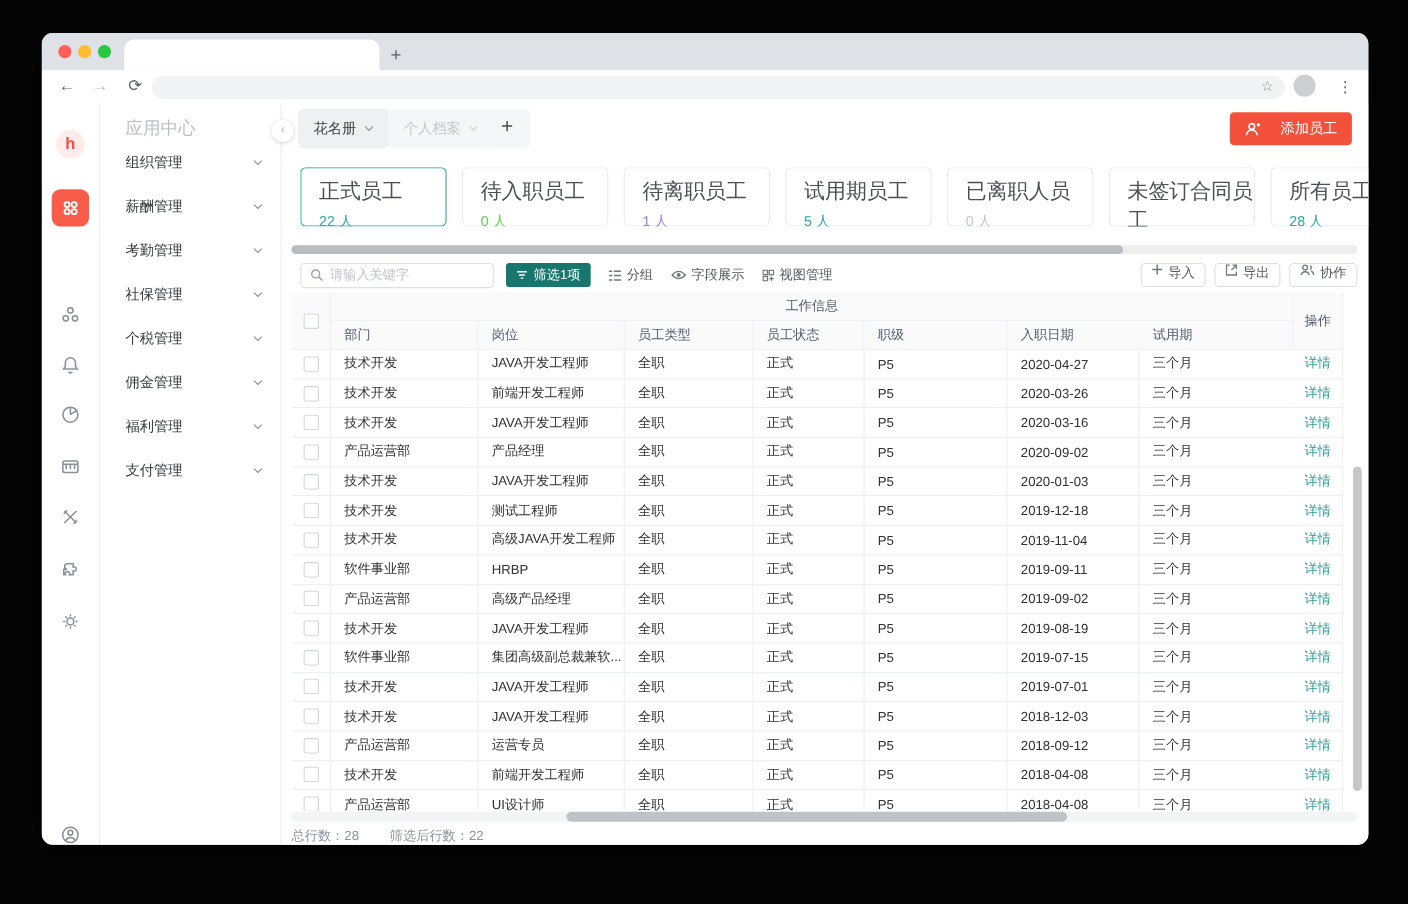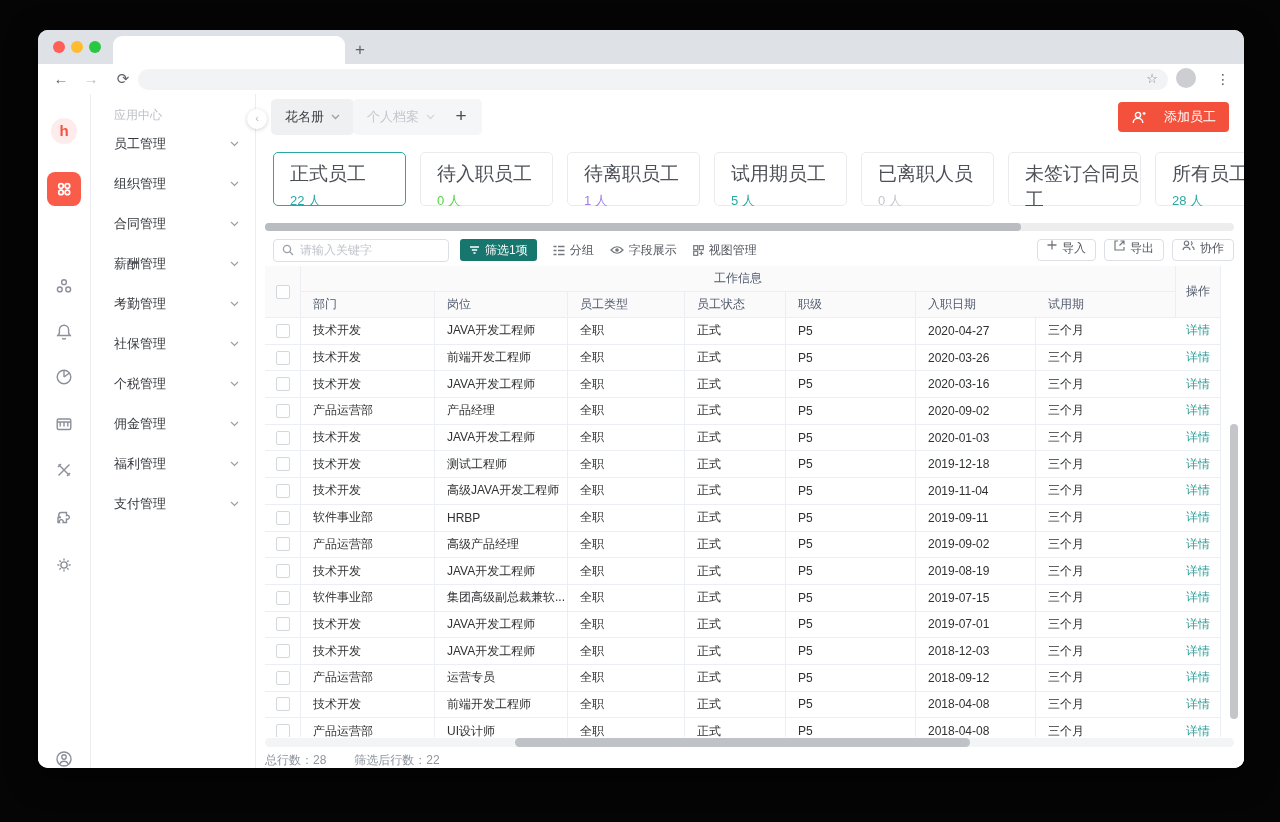--- a/index.html
+++ b/index.html
@@ -30,21 +30,21 @@
 
   
   .app { position:absolute; left:0; top:64px; right:0; bottom:0; background:#fff; }
   .rail { position:absolute; left:0; top:0; width:53px; bottom:0; border-right:1px solid #ebedf0; }
   .rail .ric { position:absolute; left:50%; transform:translateX(-50%); }
   .logo { width:26px; height:26px; border-radius:50%; background:#fdeceb; color:#f4513f;
     font-weight:bold; font-size:15px; text-align:center; line-height:25px; }
   .appsbtn { width:34px; height:34px; border-radius:8px; background:#f95c49; display:flex;
     align-items:center; justify-content:center; }
   .menu { position:absolute; left:54px; top:0; width:164px; bottom:0; border-right:1px solid #ebedf0; }
-  .menu-hd { margin:13px 0 0 22px; font-size:12px; color:#bcbfc6; }
+  .menu-hd { margin:13px 0 0 22px; font-size:16px; color:#bcbfc6; }
   .menu-item { height:40px; display:flex; align-items:center; justify-content:space-between;
     padding:0 16px 0 22px; font-size:13px; color:#35383d; cursor:pointer; }
 
   .content { position:absolute; left:219px; top:0; right:0; bottom:0; background:#fff; }
 
   
   .vtabs { position:absolute; left:0; top:0; right:0; height:46px; }
   .collapse-btn { position:absolute; left:-10px; top:15px; width:20px; height:20px; border-radius:50%;
     background:#fff; box-shadow:0 1px 4px rgba(0,0,0,.18); color:#b6b9bf; font-size:11px;
     text-align:center; line-height:18px; }
@@ -193,33 +193,21 @@
             <circle cx="10" cy="8" r="2.2"></circle>
             <path d="M5.8 15 a4.6 4.6 0 0 1 8.4 0"></path>
         </svg>
       </div>
     </div>
 
     <div class="menu">
       <div class="menu-hd">应用中心</div>
       <div id="menu-items">
           <div class="menu-item">
-            <span>员工管理</span>
-            <svg width="9" height="6" viewBox="0 0 9 6">
-              <polyline points="1,1 4.5,4.5 8,1" fill="none" stroke="#9aa0a6" stroke-width="1.2"></polyline>
-            </svg>
-          </div>
-          <div class="menu-item">
             <span>组织管理</span>
-            <svg width="9" height="6" viewBox="0 0 9 6">
-              <polyline points="1,1 4.5,4.5 8,1" fill="none" stroke="#9aa0a6" stroke-width="1.2"></polyline>
-            </svg>
-          </div>
-          <div class="menu-item">
-            <span>合同管理</span>
             <svg width="9" height="6" viewBox="0 0 9 6">
               <polyline points="1,1 4.5,4.5 8,1" fill="none" stroke="#9aa0a6" stroke-width="1.2"></polyline>
             </svg>
           </div>
           <div class="menu-item">
             <span>薪酬管理</span>
             <svg width="9" height="6" viewBox="0 0 9 6">
               <polyline points="1,1 4.5,4.5 8,1" fill="none" stroke="#9aa0a6" stroke-width="1.2"></polyline>
             </svg>
           </div>

